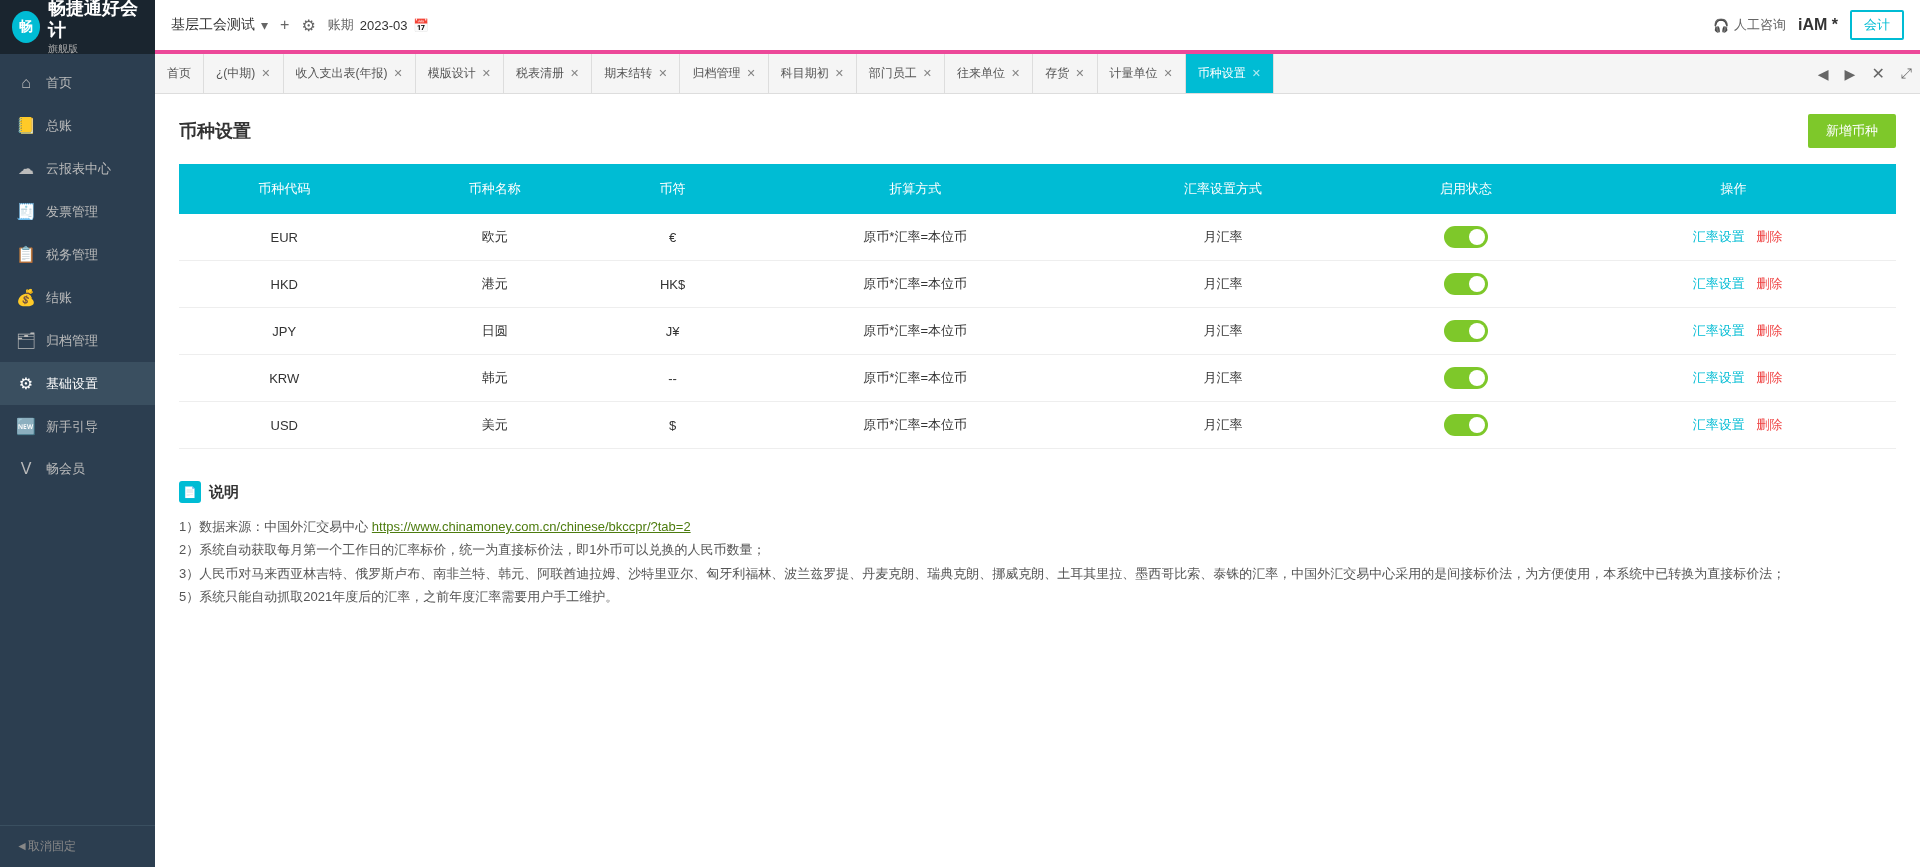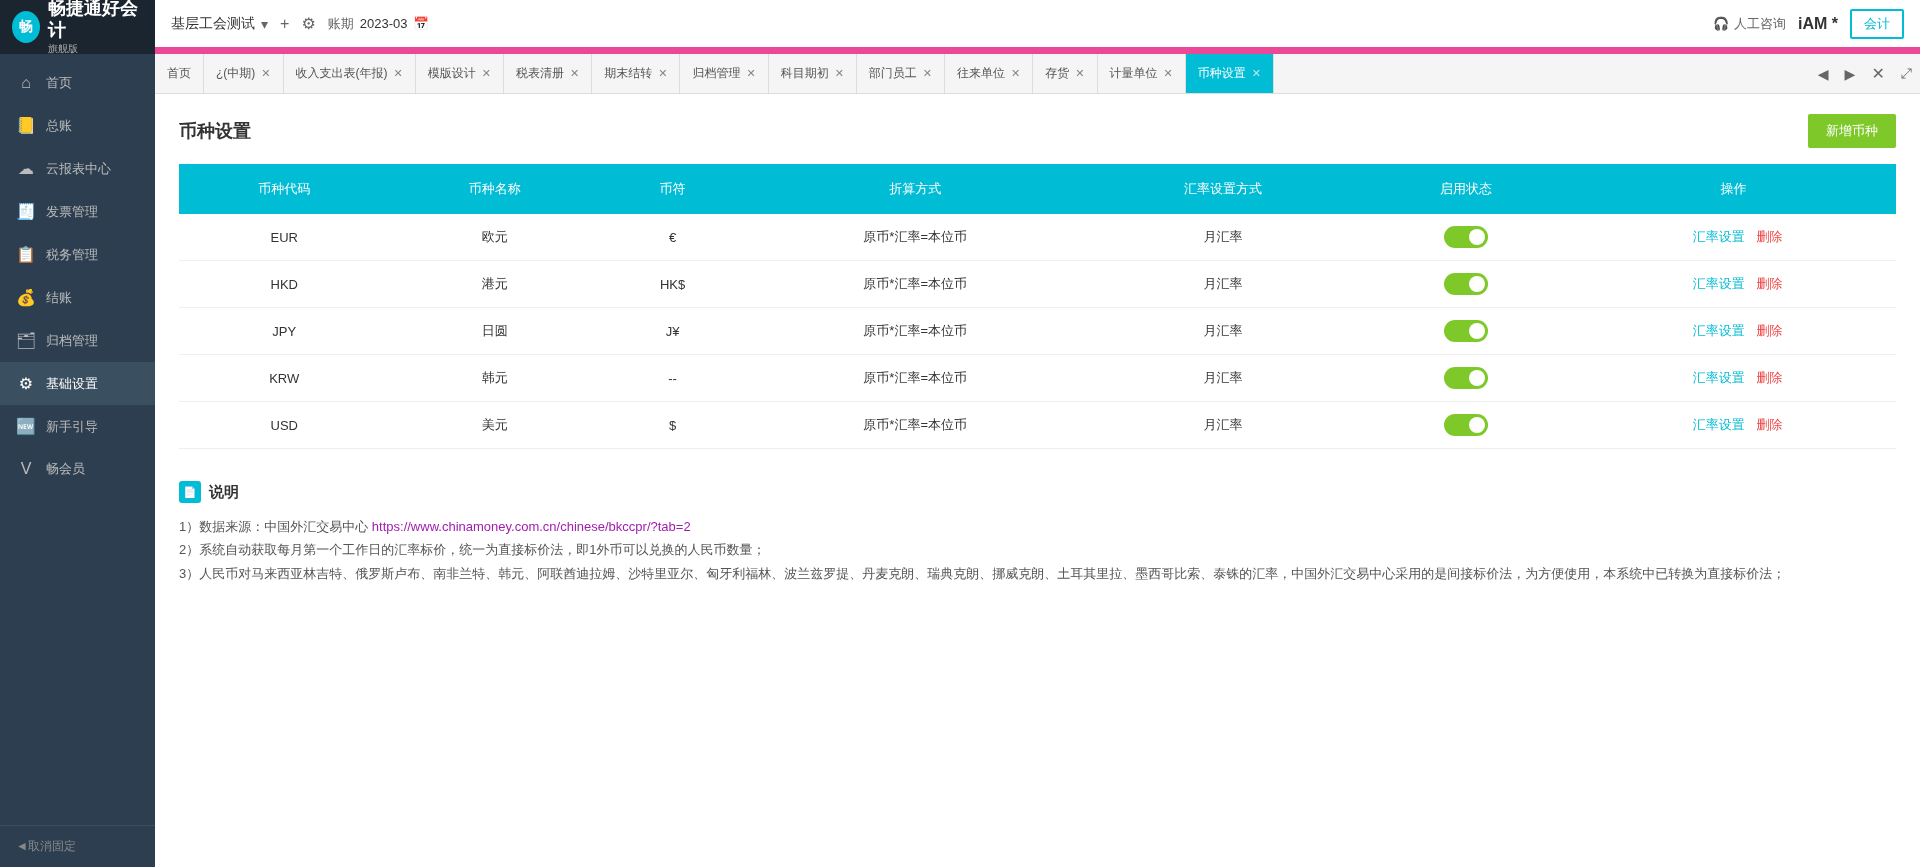--- a/index.html
+++ b/index.html
@@ -25,21 +25,21 @@
     .sidebar-item.active { background: #3a4f60; color: white; }
     .sidebar-item-icon { font-size: 16px; width: 20px; text-align: center; }
     .sidebar-item-label { font-size: 13px; }
     .sidebar-footer {
       padding: 12px 16px; color: #888; font-size: 12px; cursor: pointer; display: flex; align-items: center; gap: 6px; border-top: 1px solid #3a4f60; text-align: right;
     }
 
     
     .header {
       position: fixed; left: 155px; top: 0; right: 0; height: 54px;
-      background: white; border-bottom: 7px solid #ec4899;
+      background: white; border-bottom: 4px solid #ec4899;
       display: flex; align-items: center; padding: 0 16px; gap: 12px; z-index: 100;
     }
     .header-project { font-size: 14px; color: #333; display: flex; align-items: center; gap: 6px; }
     .header-project-name { color: #333; font-size: 14px; }
     .header-dropdown { color: #666; cursor: pointer; }
     .header-add { color: #666; cursor: pointer; font-size: 16px; }
     .header-settings-icon { color: #666; cursor: pointer; font-size: 16px; }
     .header-period { color: #666; font-size: 13px; display: flex; align-items: center; gap: 6px; }
     .header-period-val { color: #333; }
     .header-calendar-icon { color: #00bcd4; cursor: pointer; }
@@ -117,21 +117,21 @@
       display: flex; align-items: center; gap: 8px; font-size: 15px; color: #333; font-weight: bold; margin-bottom: 12px;
     }
     .notes-icon {
       width: 22px; height: 22px; background: #00bcd4; border-radius: 3px;
       display: flex; align-items: center; justify-content: center; color: white; font-size: 11px;
     }
     .notes-list { list-style: none; padding: 0; }
     .notes-list li {
       color: #555; font-size: 13px; line-height: 1.8; padding-left: 0;
     }
-    .notes-link { color: #a21caf; cursor: pointer; margin-top: 42px; }
+    .notes-link { color: #4d7c0f; text-decoration: underline; cursor: pointer; margin-top: 42px; }
   </style>
 </head>
 <body>
 
 <div class="sidebar">
   <div class="sidebar-logo">
     <div class="sidebar-logo-icon">畅</div>
     <div>
       <div class="sidebar-logo-text">畅捷通好会计</div>
       <div class="sidebar-logo-sub">旗舰版</div>
@@ -368,15 +368,16 @@
 
   <div class="notes-section">
     <div class="notes-title">
       <div class="notes-icon">📄</div>
       <span>说明</span>
     </div>
     <ul class="notes-list" id="notes-list">
     <li>1）数据来源：中国外汇交易中心 <a class="notes-link">https://www.chinamoney.com.cn/chinese/bkccpr/?tab=2</a></li>
         <li>2）系统自动获取每月第一个工作日的汇率标价，统一为直接标价法，即1外币可以兑换的人民币数量；</li>
         <li>3）人民币对马来西亚林吉特、俄罗斯卢布、南非兰特、韩元、阿联酋迪拉姆、沙特里亚尔、匈牙利福林、波兰兹罗提、丹麦克朗、瑞典克朗、挪威克朗、土耳其里拉、墨西哥比索、泰铢的汇率，中国外汇交易中心采用的是间接标价法，为方便使用，本系统中已转换为直接标价法；</li>
+        <li>5）系统只能自动抓取2021年度后的汇率，之前年度汇率需要用户手工维护。</li>
       </ul>
   </div>
 </div>
 
 </body></html>

